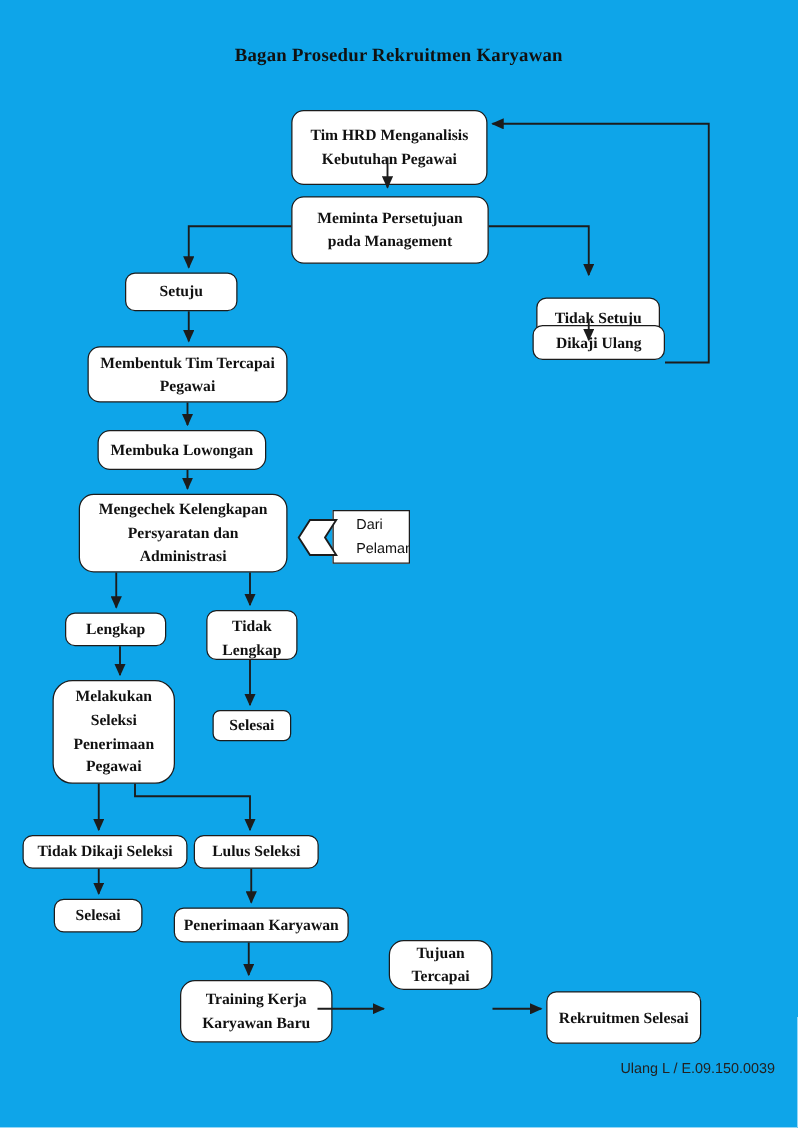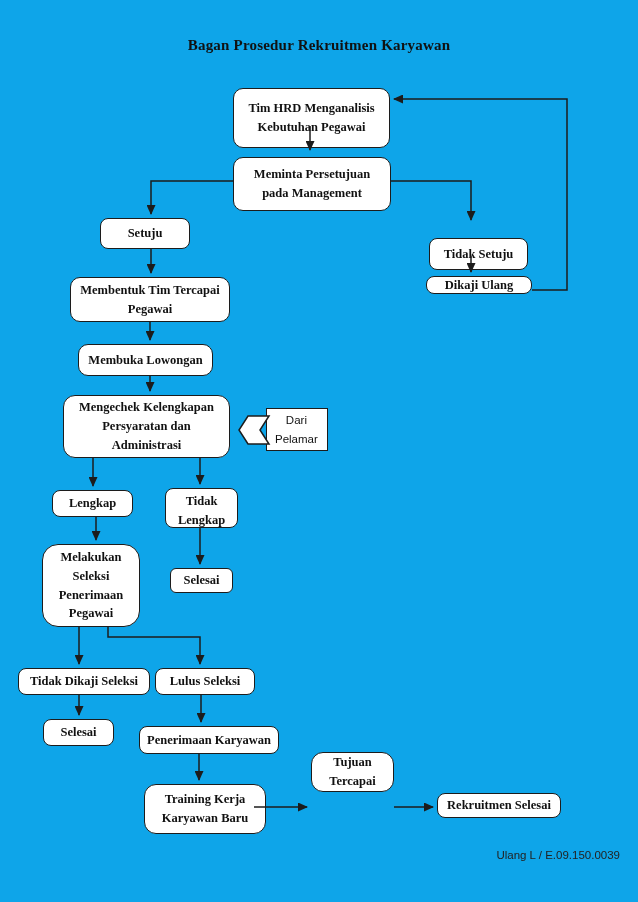--- a/index.html
+++ b/index.html
@@ -28,22 +28,22 @@
     font-weight:700;font-size:12.5px;line-height:1.5;
     color:#111;
     white-space:pre-line;
     overflow:hidden;
     z-index:2;
   }
   .annotation{
     font-family:"Liberation Sans", sans-serif;
     font-weight:400;font-size:11.5px;line-height:1.58;
     border-radius:0;
-    justify-content:flex-start;text-align:center;
-    padding-left:8px;
+    justify-content:flex-start;text-align:left;
+    padding-left:18px;
   }
   .connectors{
     position:absolute;left:0;top:0;z-index:3;
     pointer-events:none;
   }
   .footer-credit{
     position:absolute;
     right:18px;top:849px;
     font-family:"Liberation Sans", sans-serif;
     font-size:11.5px;color:#222;
@@ -57,21 +57,21 @@
   <div class="page-title">Bagan Prosedur Rekruitmen Karyawan</div>
 
   <div class="node" style="left:233px;top:72px;width:157px;height:60px;margin-top:16px;">Tim HRD Menganalisis
 Kebutuhan Pegawai</div>
   <div class="node" style="left:233px;top:157px;width:158px;height:54px;">Meminta Persetujuan
 pada Management</div>
   <div class="node" style="left:100px;top:218px;width:90px;height:31px;border-radius:8px;">Setuju</div>
   <div class="node" style="left:429px;top:238px;width:99px;height:32px;border-radius:8px;">Tidak Setuju</div>
   <div class="node" style="left:70px;top:277px;width:160px;height:45px;">Membentuk Tim Tercapai
 Pegawai</div>
-  <div class="node" style="left:426px;top:276px;width:106px;height:18px;border-radius:8px;font-family:Liberation Serif, serif;">Dikaji Ulang</div>
+  <div class="node" style="left:426px;top:260px;width:106px;height:28px;border-radius:8px;font-family:Liberation Serif, serif;">Dikaji Ulang</div>
   <div class="node" style="left:63px;top:395px;width:167px;height:63px;border-radius:12px;">Mengechek Kelengkapan
 Persyaratan dan
 Administrasi</div>
   <div class="node" style="left:78px;top:344px;width:135px;height:32px;">Membuka Lowongan</div>
   <div class="node annotation" style="left:266px;top:408px;width:62px;height:43px;">Dari
 Pelamar</div>
   <div class="node" style="left:52px;top:490px;width:81px;height:27px;border-radius:8px;">Lengkap</div>
   <div class="node" style="left:165px;top:488px;width:73px;height:40px;border-radius:8px;align-items:flex-start;padding-top:3px;">Tidak
 Lengkap</div>
   <div class="node" style="left:42px;top:544px;width:98px;height:83px;border-radius:16px;">Melakukan
@@ -80,21 +80,21 @@
 Pegawai</div>
   <div class="node" style="left:170px;top:568px;width:63px;height:25px;border-radius:6px;">Selesai</div>
   <div class="node" style="left:18px;top:668px;width:132px;height:27px;border-radius:8px;">Tidak Dikaji Seleksi</div>
   <div class="node" style="left:155px;top:668px;width:100px;height:27px;border-radius:8px;">Lulus Seleksi</div>
   <div class="node" style="left:43px;top:719px;width:71px;height:27px;border-radius:8px;">Selesai</div>
   <div class="node" style="left:139px;top:726px;width:140px;height:28px;border-radius:8px;">Penerimaan Karyawan</div>
   <div class="node" style="left:144px;top:784px;width:122px;height:50px;border-radius:12px;">Training Kerja
 Karyawan Baru</div>
   <div class="node" style="left:311px;top:752px;width:83px;height:40px;border-radius:12px;">Tujuan
 Tercapai</div>
-  <div class="node" style="left:437px;top:793px;width:124px;height:25px;border-radius:8px;">Rekruitmen Selesai</div>
+  <div class="node" style="left:437px;top:793px;width:124px;height:42px;border-radius:8px;">Rekruitmen Selesai</div>
 
   <svg class="connectors" width="638" height="902" viewBox="0 0 638 902">
     <defs>
       <marker id="ah" markerUnits="userSpaceOnUse" markerWidth="10" markerHeight="9" viewBox="0 0 10 9" refX="9" refY="4.5" orient="auto">
         <path d="M0,0 L10,4.5 L0,9 Z" fill="#1c1c1c"></path>
       </marker>
     </defs>
     <g fill="none" stroke="#1c1c1c" stroke-width="1.5">
       <path d="M310,126 V150" marker-end="url(#ah)"></path>
       <path d="M233,181 H151 V214" marker-end="url(#ah)"></path>

